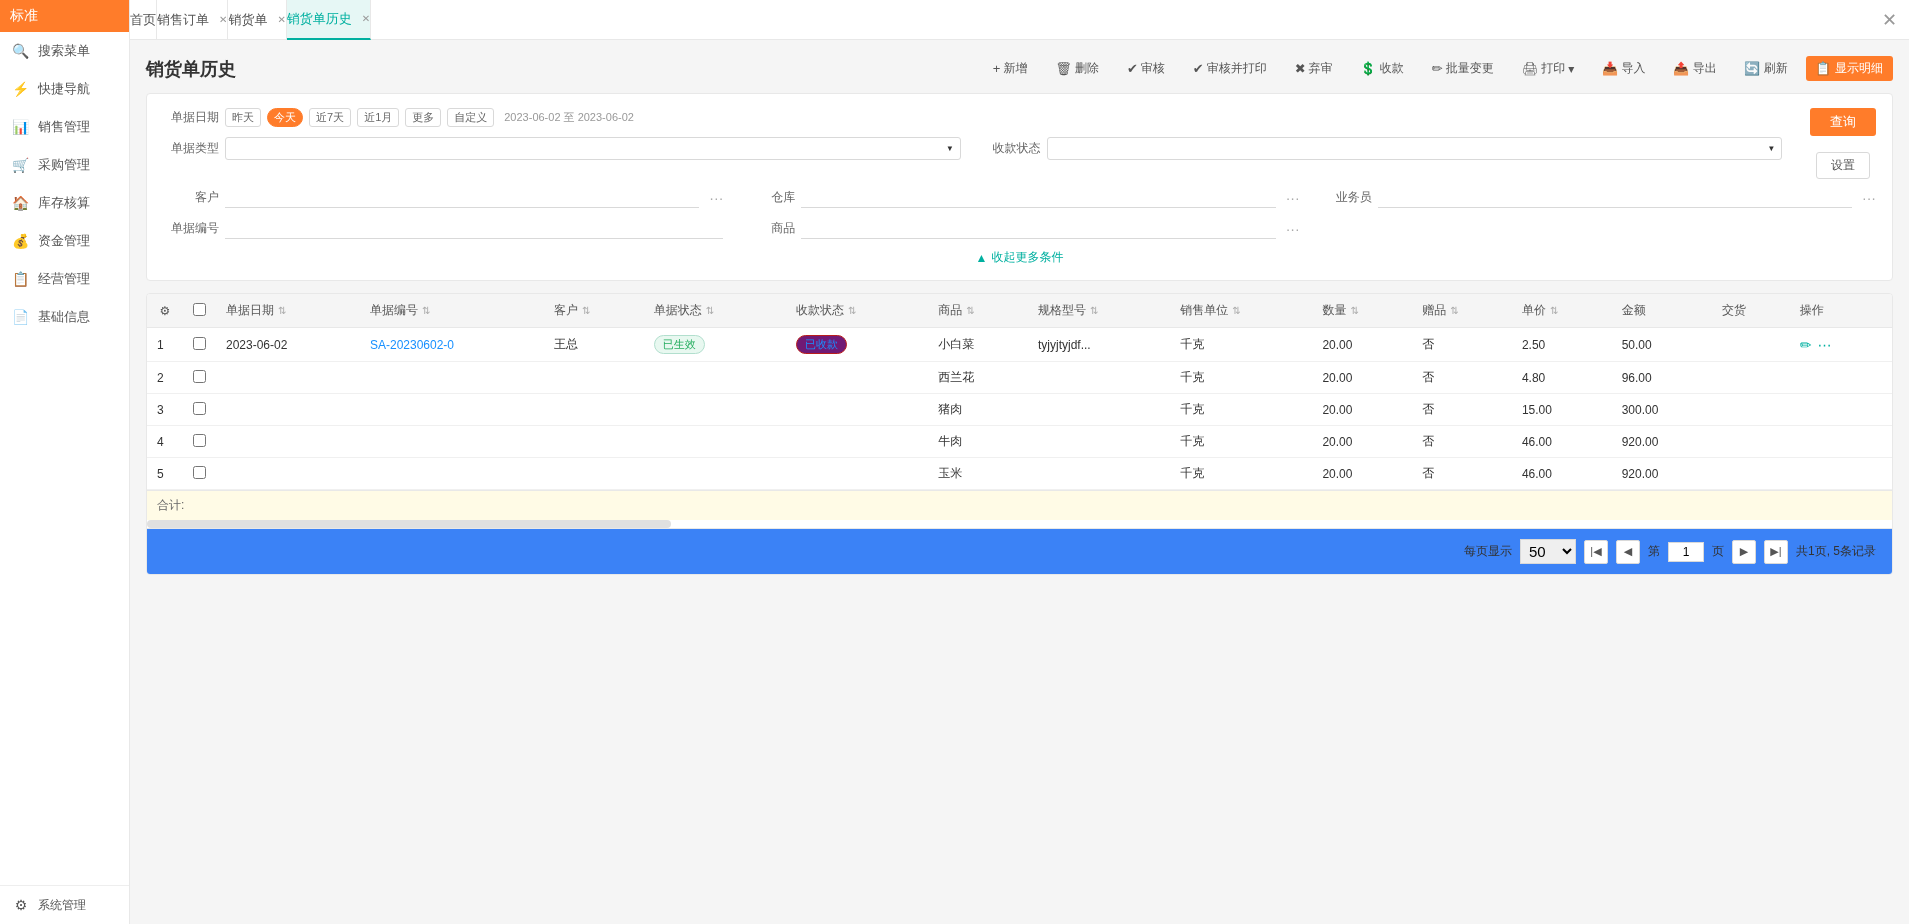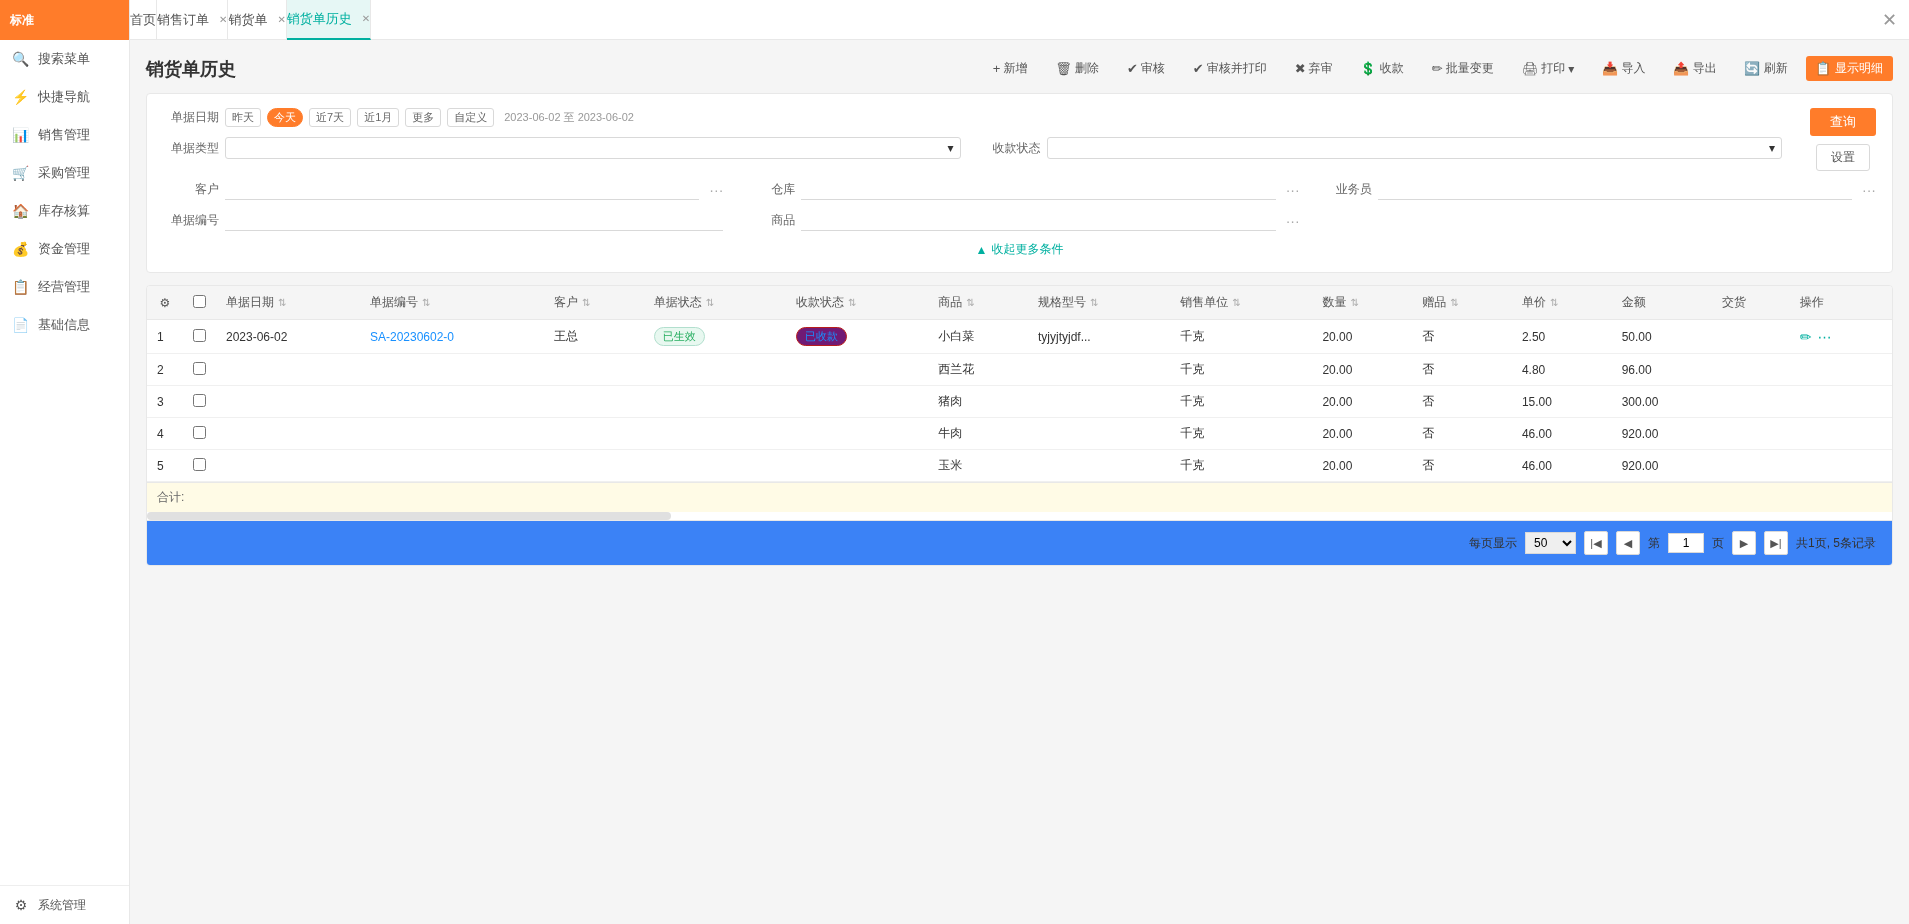--- a/index.html
+++ b/index.html
@@ -1,20 +1,20 @@
 <!DOCTYPE html>
 <html><head>
   <meta charset="utf-8">
   <style>
     * { box-sizing: border-box; margin: 0; padding: 0; }
     body { font-family: "Microsoft YaHei", Arial, sans-serif; font-size: 12px; background: #f5f5f5; color: #333; display: flex; height: 924px; overflow: hidden; }
 
     
     .sidebar { width: 130px; background: #fff; border-right: 1px solid #e8e8e8; display: flex; flex-direction: column; height: 100%; flex-shrink: 0; }
-    .sidebar-logo { background: #ff7c2a; color: #fff; padding: 8px 10px; font-size: 12px; font-weight: bold; height: 40px; display: flex; align-items: center; }
+    .sidebar-logo { background: #ff7c2a; color: #fff; padding: 8px 10px; font-size: 14px; font-weight: normal; height: 32px; display: flex; align-items: center; }
     .sidebar-item { display: flex; align-items: center; padding: 10px 12px; cursor: pointer; color: #555; font-size: 13px; gap: 8px; }
     .sidebar-icon { width: 18px; height: 18px; display: inline-flex; align-items: center; justify-content: center; font-size: 14px; flex-shrink: 0; }
     .sidebar-bottom { margin-top: auto; border-top: 1px solid #eee; }
     .sidebar-bottom .sidebar-item { font-size: 12px; }
 
     
     .main { flex: 1; display: flex; flex-direction: column; height: 100%; overflow: hidden; }
 
     
     .top-nav { background: #fff; border-bottom: 1px solid #e8e8e8; display: flex; align-items: center; height: 40px; padding: 0 0; flex-shrink: 0; }
@@ -30,21 +30,21 @@
     
     .page-header { display: flex; align-items: center; justify-content: space-between; margin-bottom: 12px; }
     .page-title { font-size: 18px; font-weight: bold; color: #333; }
     .toolbar { display: flex; align-items: center; gap: 8px; flex-wrap: wrap; }
     .toolbar-btn { display: flex; align-items: center; gap: 3px; padding: 4px 10px; border: none; background: transparent; cursor: pointer; color: #555; font-size: 12px; }
     .toolbar-btn .btn-icon { font-size: 13px; }
 
     
     .filter-card { background: #fff; border: 1px solid #e8e8e8; border-radius: 4px; padding: 14px 16px; margin-bottom: 12px; }
     .filter-row { display: flex; align-items: center; gap: 0; margin-bottom: 10px; }
-    .filter-row:last-child { margin-bottom: 0; }
+    .filter-row:last-child { margin-bottom: 0; font-family: Liberation Mono, monospace; }
     .filter-item { display: flex; align-items: center; gap: 6px; flex: 1; min-width: 200px; }
     .filter-label { color: #666; font-size: 12px; white-space: nowrap; min-width: 56px; text-align: right; }
     .filter-input { flex: 1; border: none; border-bottom: 1px solid #d9d9d9; padding: 3px 6px; font-size: 12px; outline: none; background: transparent; }
     .filter-select { flex: 1; border: 1px solid #d9d9d9; border-radius: 3px; padding: 3px 6px; font-size: 12px; background: #fff; cursor: pointer; display: flex; align-items: center; justify-content: space-between; }
     .filter-dots { color: #aaa; cursor: pointer; font-size: 14px; margin-left: 4px; }
     .date-filters { display: flex; align-items: center; gap: 6px; }
     .date-btn { padding: 1px 6px; border: 1px solid #d9d9d9; border-radius: 3px; cursor: pointer; font-size: 11px; color: #666; background: #fff; }
     .date-btn.active { background: #ff7c2a; color: #fff; border-color: #ff7c2a; border-radius: 10px; }
     .date-range { color: #999; font-size: 11px; margin-left: 4px; }
     .collapse-row { display: flex; justify-content: center; margin-top: 4px; }
@@ -67,26 +67,26 @@
     .action-icon { color: #00b0a0; cursor: pointer; font-size: 14px; margin-right: 6px; }
 
     
     .table-footer { background: #fffbe6; border-top: 1px solid #e8e8e8; padding: 6px 10px; display: flex; align-items: center; }
     .footer-label { color: #666; min-width: 80px; }
 
     
     .pagination { display: flex; align-items: center; justify-content: flex-end; padding: 10px 16px; gap: 8px; background: #3b82f6; border-top: 1px solid #e8e8e8; font-size: 12px; }
     .page-btn { width: 24px; height: 24px; border: 1px solid #d9d9d9; background: #fff; cursor: pointer; display: flex; align-items: center; justify-content: center; border-radius: 2px; color: #555; font-size: 11px; }
     .page-input { width: 36px; border: 1px solid #d9d9d9; text-align: center; padding: 2px; font-size: 12px; }
-    .page-select { border: 1px solid #d9d9d9; padding: 2px 4px; font-size: 12px; }
+    .page-select { border: 1px solid #d9d9d9; padding: 2px 4px; font-size: 15px; }
 
     .query-btn { background: #ff7c2a; color: #fff; border: none; border-radius: 3px; padding: 5px 20px; cursor: pointer; font-size: 13px; }
     .set-btn { background: #fff; color: #555; border: 1px solid #d9d9d9; border-radius: 3px; padding: 4px 14px; cursor: pointer; font-size: 12px; margin-top: 4px; }
 
-    .filter-right-col { display: flex; flex-direction: column; align-items: center; gap: 4px; padding-left: 12px; }
+    .filter-right-col { display: flex; flex-direction: column; align-items: center; gap: 12px; padding-left: 12px; }
 
     .col-header { display: flex; align-items: center; gap: 2px; }
   </style>
 </head>
 <body>
 
 <div class="sidebar">
   <div class="sidebar-logo">标准</div>
 
   <div class="sidebar-item">

